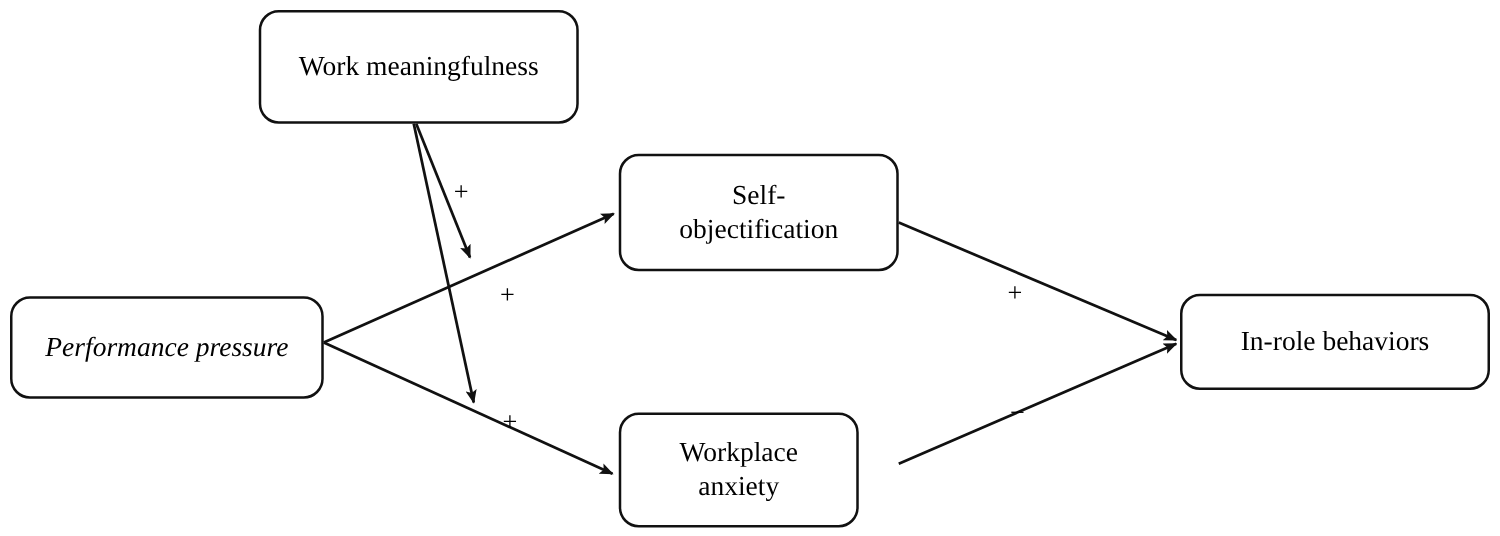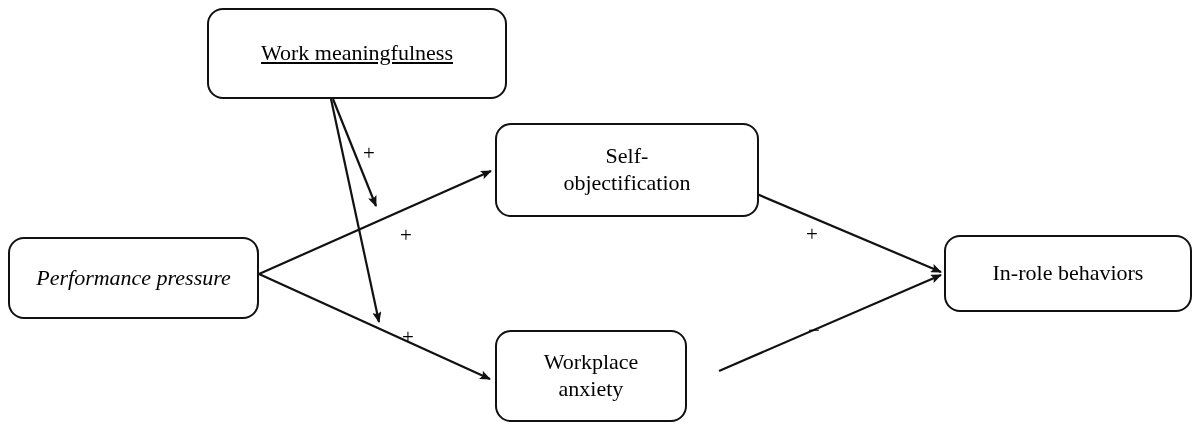--- a/index.html
+++ b/index.html
@@ -70,29 +70,29 @@
     <g id="edge-lines">
         <line x1="259" y1="274" x2="491" y2="171" stroke="#111111" stroke-width="2.2" marker-end="url(#arrowhead)"></line>
         <line x1="259" y1="274" x2="490" y2="379" stroke="#111111" stroke-width="2.2" marker-end="url(#arrowhead)"></line>
         <line x1="719" y1="178" x2="941" y2="272" stroke="#111111" stroke-width="2.2" marker-end="url(#arrowhead)"></line>
         <line x1="719" y1="371" x2="941" y2="275" stroke="#111111" stroke-width="2.2" marker-end="url(#arrowhead)"></line>
         <line x1="333" y1="99" x2="376" y2="206" stroke="#111111" stroke-width="2.2" marker-end="url(#arrowhead)"></line>
         <line x1="331" y1="99" x2="379" y2="322" stroke="#111111" stroke-width="2.2" marker-end="url(#arrowhead)"></line>
       </g>
   </svg>
 
-  <div class="node-box" id="node-work-meaningfulness" style="left: 207px; top: 8px; width: 300px; height: 91px; text-decoration: underline;">
+  <div class="node-box" id="node-work-meaningfulness" style="left: 207px; top: 8px; width: 256px; height: 91px;">
     <span class="node-label">Work meaningfulness</span>
   </div>
 
   <div class="node-box" id="node-performance-pressure" style="left: 8px; top: 237px; width: 251px; height: 82px; font-style: italic;">
     <span class="node-label">Performance pressure</span>
   </div>
 
-  <div class="node-box" id="node-self-objectification" style="left: 495px; top: 123px; width: 264px; height: 94px;">
+  <div class="node-box" id="node-self-objectification" style="left: 495px; top: 123px; width: 224px; height: 94px;">
     <span class="node-label">Self-
 objectification</span>
   </div>
 
   <div class="node-box" id="node-workplace-anxiety" style="left: 495px; top: 330px; width: 192px; height: 92px;">
     <span class="node-label">Workplace
 anxiety</span>
   </div>
 
   <div class="node-box" id="node-in-role-behaviors" style="left: 944px; top: 235px; width: 248px; height: 77px;">

